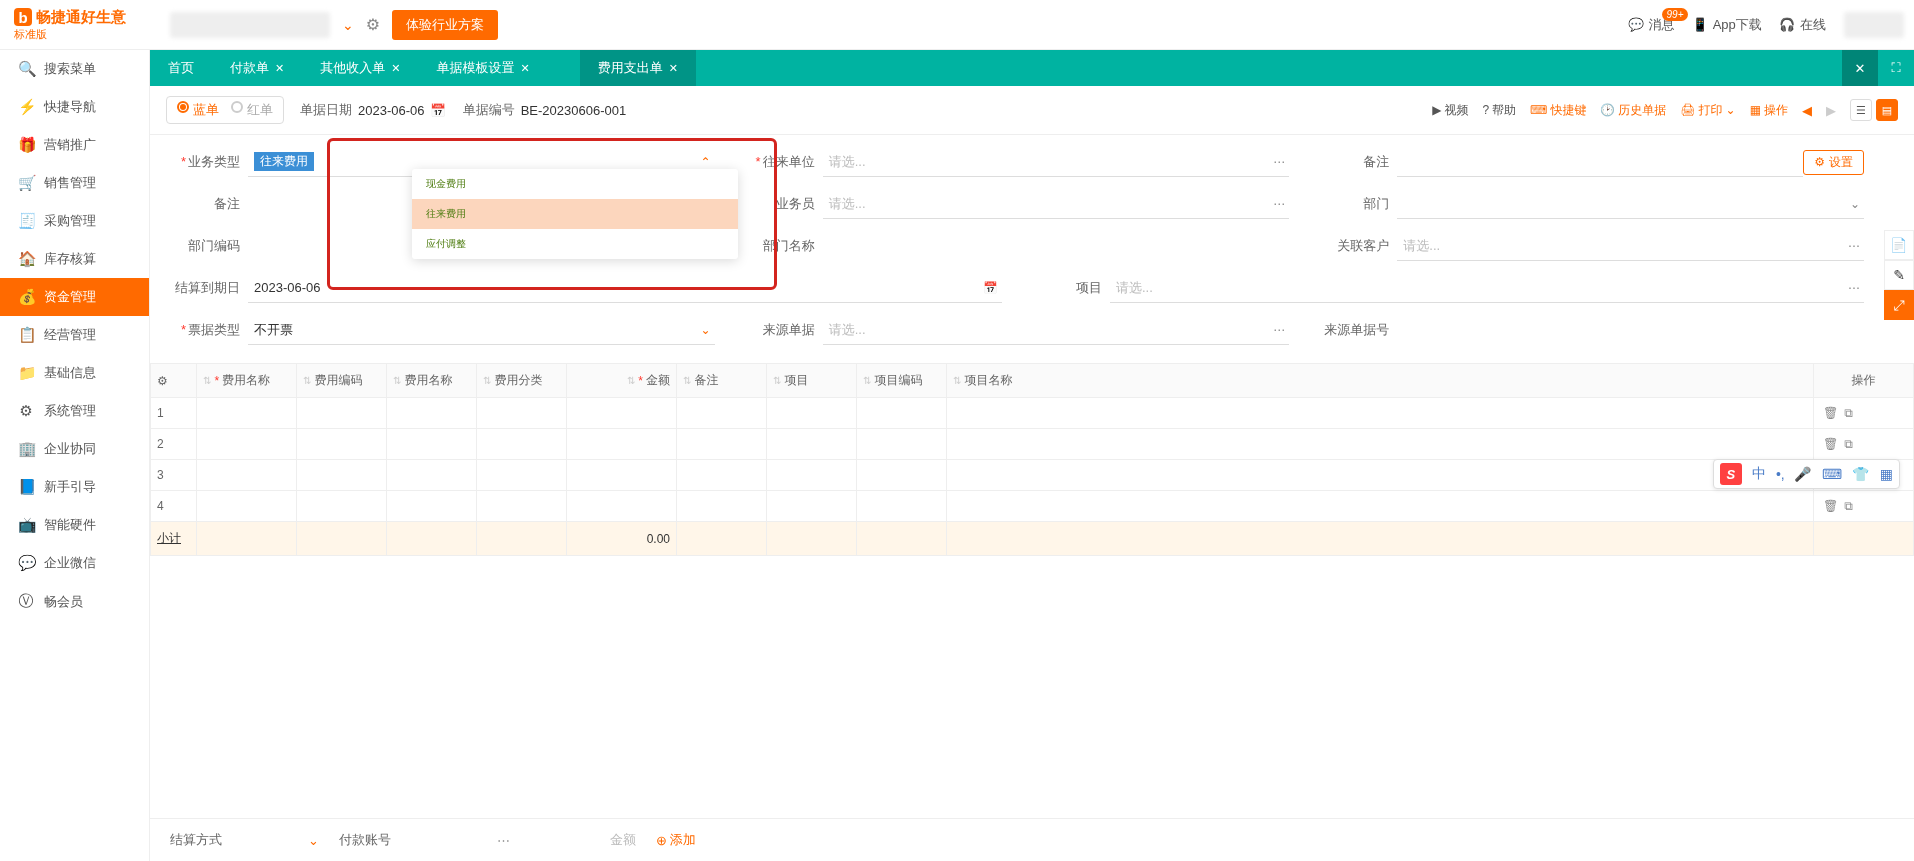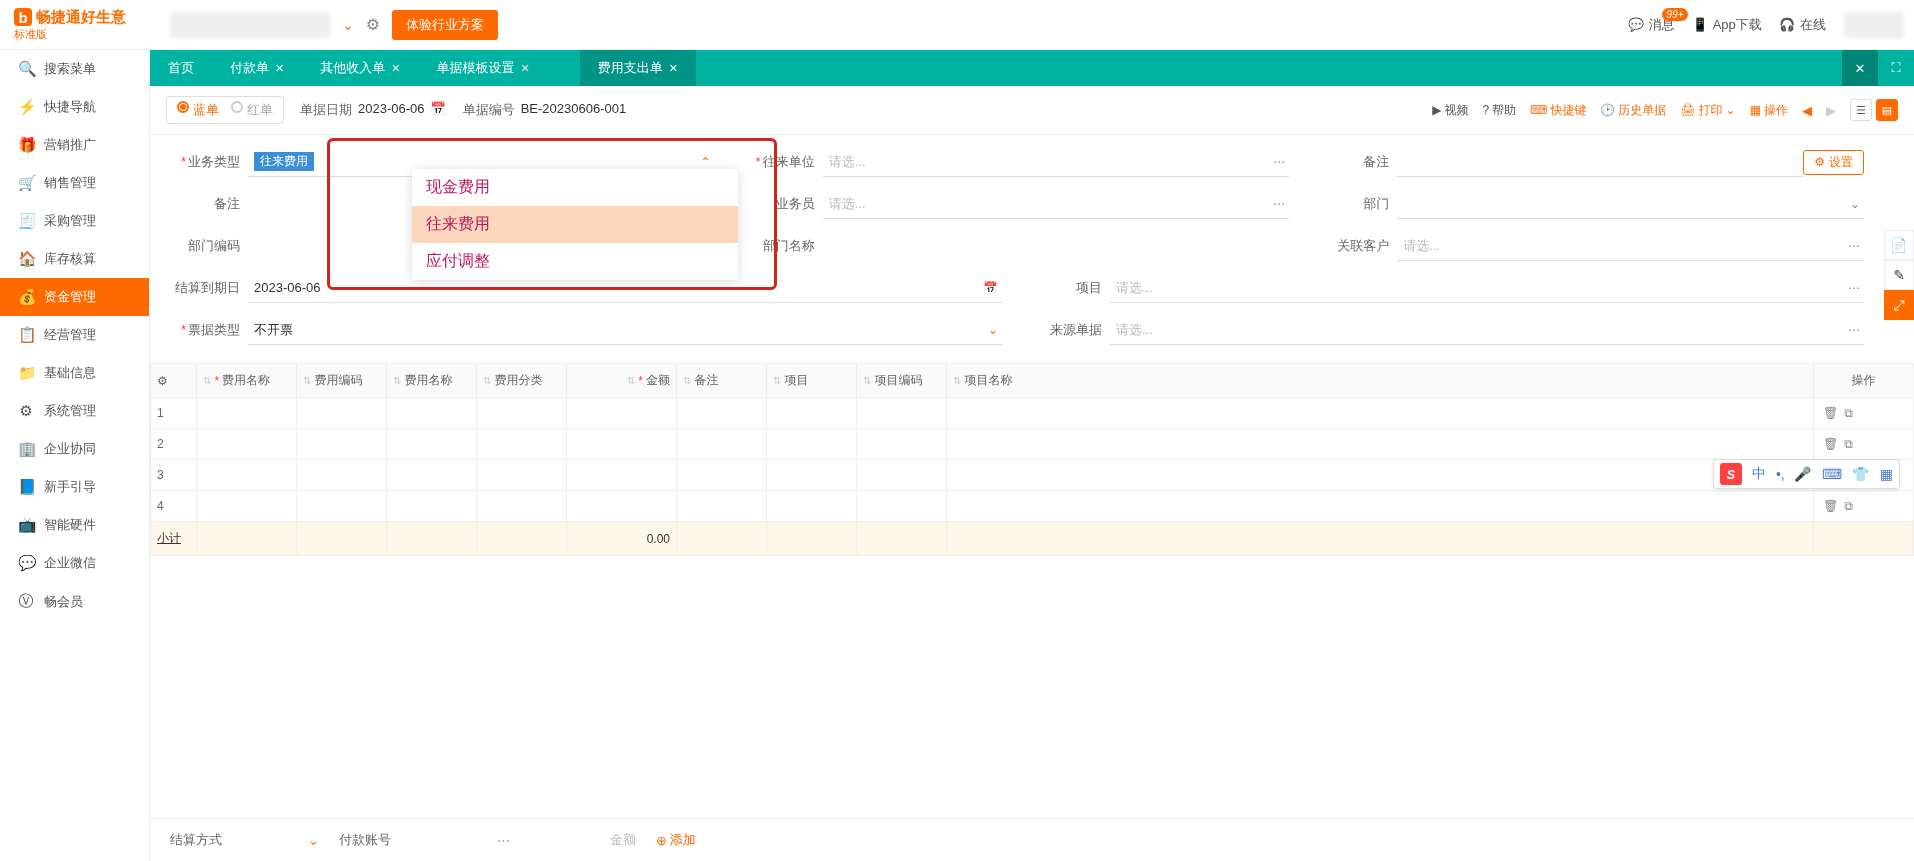--- a/index.html
+++ b/index.html
@@ -42,21 +42,21 @@
 .tab-square { width: 36px; height: 36px; display: flex; align-items: center; justify-content: center; color: #fff; cursor: pointer; }
 .tab-square.accent { background: #008577; }
 
 
 .toolbar-wrap { background: #fff; padding: 10px 16px; border-bottom: 1px solid #eee; display: flex; align-items: center; gap: 16px; }
 .radio-group { display: flex; gap: 12px; border: 1px solid #ddd; border-radius: 4px; padding: 4px 10px; }
 .radio-opt { display: flex; align-items: flex-start; gap: 4px; cursor: pointer; }
 .radio-dot { width: 12px; height: 12px; border: 2px solid #ff6a00; border-radius: 50%; display: inline-flex; align-items: center; justify-content: center; }
 .radio-dot.on::after { content: ""; width: 6px; height: 6px; background: #ff6a00; border-radius: 50%; }
 .radio-dot.off { border-color: #ccc; }
-.tb-field { display: flex; gap: 6px; }
+.tb-field { display: flex; align-items: center; gap: 6px; }
 .tb-label { color: #666; }
 .tb-val { color: #333; font-weight: 500; }
 .cal-icon { color: #ff6a00; }
 .toolbar-right { margin-left: auto; display: flex; align-items: center; gap: 14px; color: #555; }
 .tr-item { display: flex; align-items: center; gap: 3px; cursor: pointer; font-size: 12px; }
 .tr-item.orange { color: #ff6a00; }
 .view-toggle { display: flex; gap: 4px; }
 .vt { width: 22px; height: 22px; border: 1px solid #ddd; border-radius: 3px; display: flex; align-items: center; justify-content: center; font-size: 11px; cursor: pointer; }
 .vt.active { background: #ff6a00; border-color: #ff6a00; color: #fff; }
 .arrow-btn { color: #ccc; cursor: pointer; }
@@ -74,21 +74,21 @@
 .suffix { position: absolute; right: 4px; color: #888; cursor: pointer; font-size: 12px; }
 .suffix.orange { color: #ff6a00; }
 .selected-chip { background: #3b8fd6; color: #fff; padding: 1px 6px; font-size: 12px; }
 .settings-btn { margin-left: auto; border: 1px solid #ff6a00; color: #ff6a00; padding: 3px 10px; border-radius: 3px; display: flex; gap: 4px; align-items: center; cursor: pointer; font-size: 12px; }
 
 
 .highlight-box { position: absolute; border: 3px solid #d3241e; border-radius: 6px; left: 177px; top: 3px; width: 450px; height: 152px; pointer-events: none; z-index: 50; }
 
 
 .dropdown { position: absolute; left: 262px; top: 34px; width: 326px; background: #fff; box-shadow: 0 2px 12px rgba(0,0,0,0.15); border-radius: 3px; z-index: 100; }
-.dd-item { padding: 8px 14px; cursor: pointer; font-size: 16px; color: #be185d; }
+.dd-item { padding: 8px 14px; cursor: pointer; font-size: 10px; color: #4d7c0f; }
 .dd-item.hover { background: #fcd6bd; }
 
 
 .table-wrap { background: #fff; margin: 0; flex: 1; display: flex; flex-direction: column; }
 .tbl { width: 100%; border-collapse: collapse; table-layout: fixed; }
 .tbl th, .tbl td { border: 1px solid #eee; padding: 8px 6px; font-size: 12px; text-align: left; }
 .tbl th { background: #fafafa; color: #666; font-weight: normal; }
 .th-inner { display: flex; align-items: center; gap: 3px; }
 .sort-ic { color: #ccc; font-size: 10px; }
 .row-num { text-align: center; color: #666; }
@@ -394,20 +394,24 @@
               <span>不开票</span>
               <span class="suffix orange">⌄</span>
             </div>
         </div>
         <div class="form-col">
           <div class="f-label">来源单据</div>
           <div class="f-input">
               <span class="placeholder">请选...</span>
               <span class="suffix">⋯</span>
             </div>
+        </div>
+        <div class="form-col">
+          <div class="f-label">来源单据号</div>
+          <div class="f-input" style="border-bottom:none"></div>
         </div>
       </div>
     </div>
 
     <div class="table-wrap">
       <table class="tbl">
         <colgroup>
           <col style="width:46px">
             <col style="width:100px">
             <col style="width:90px">

